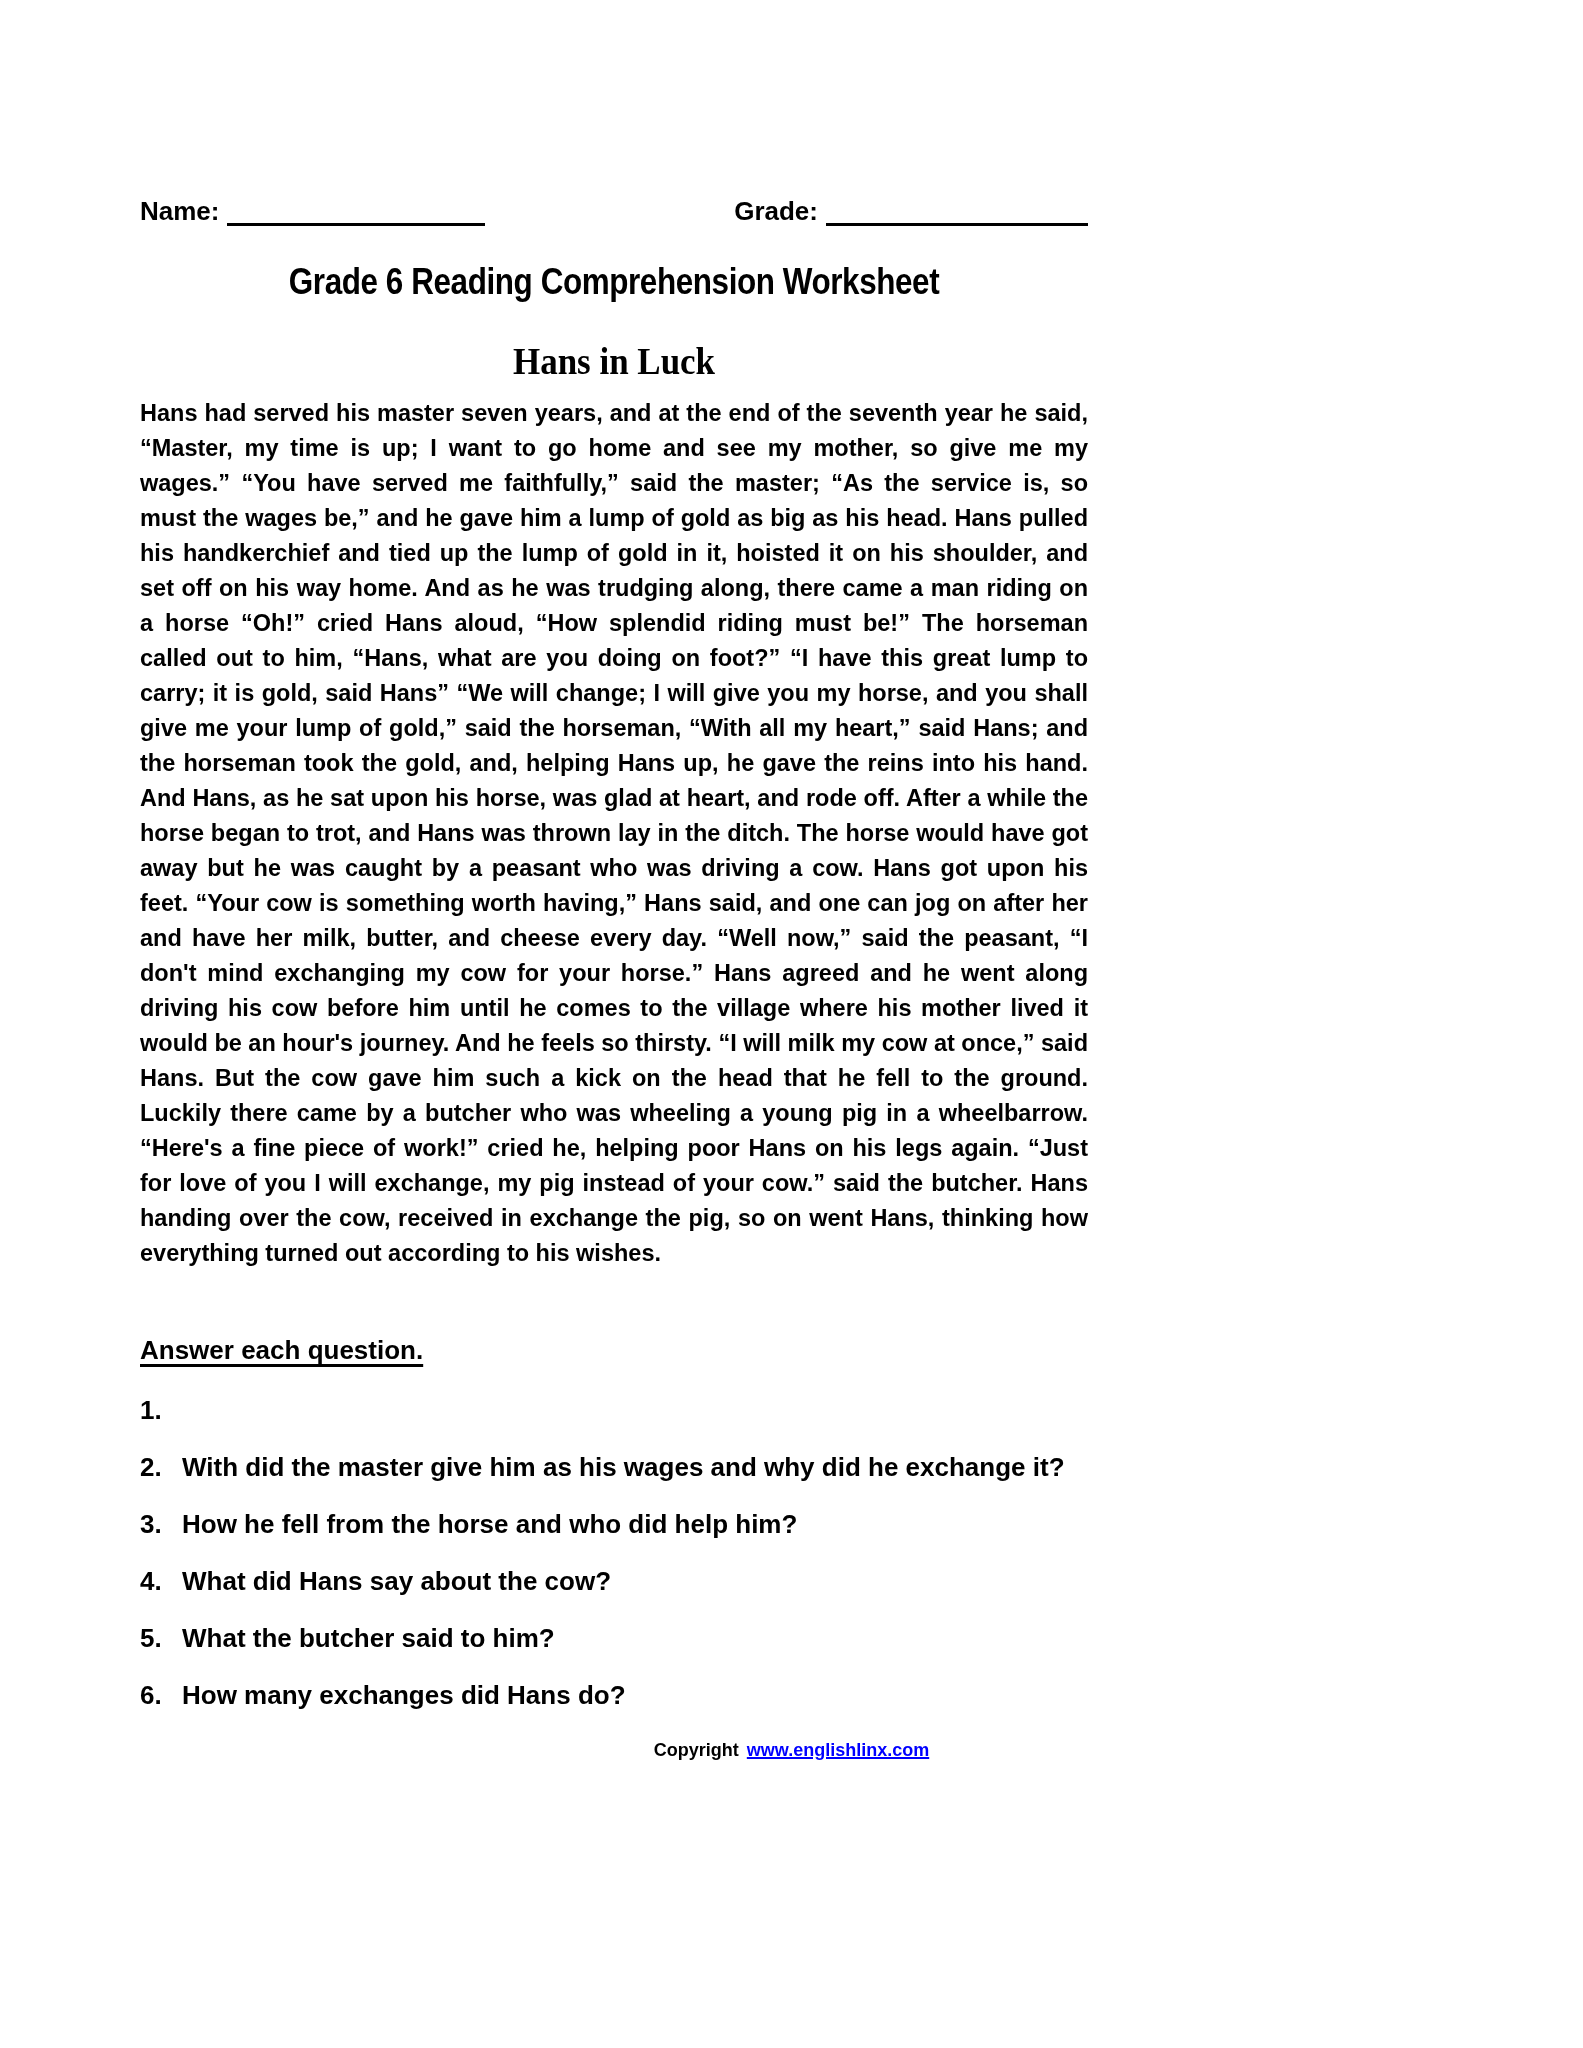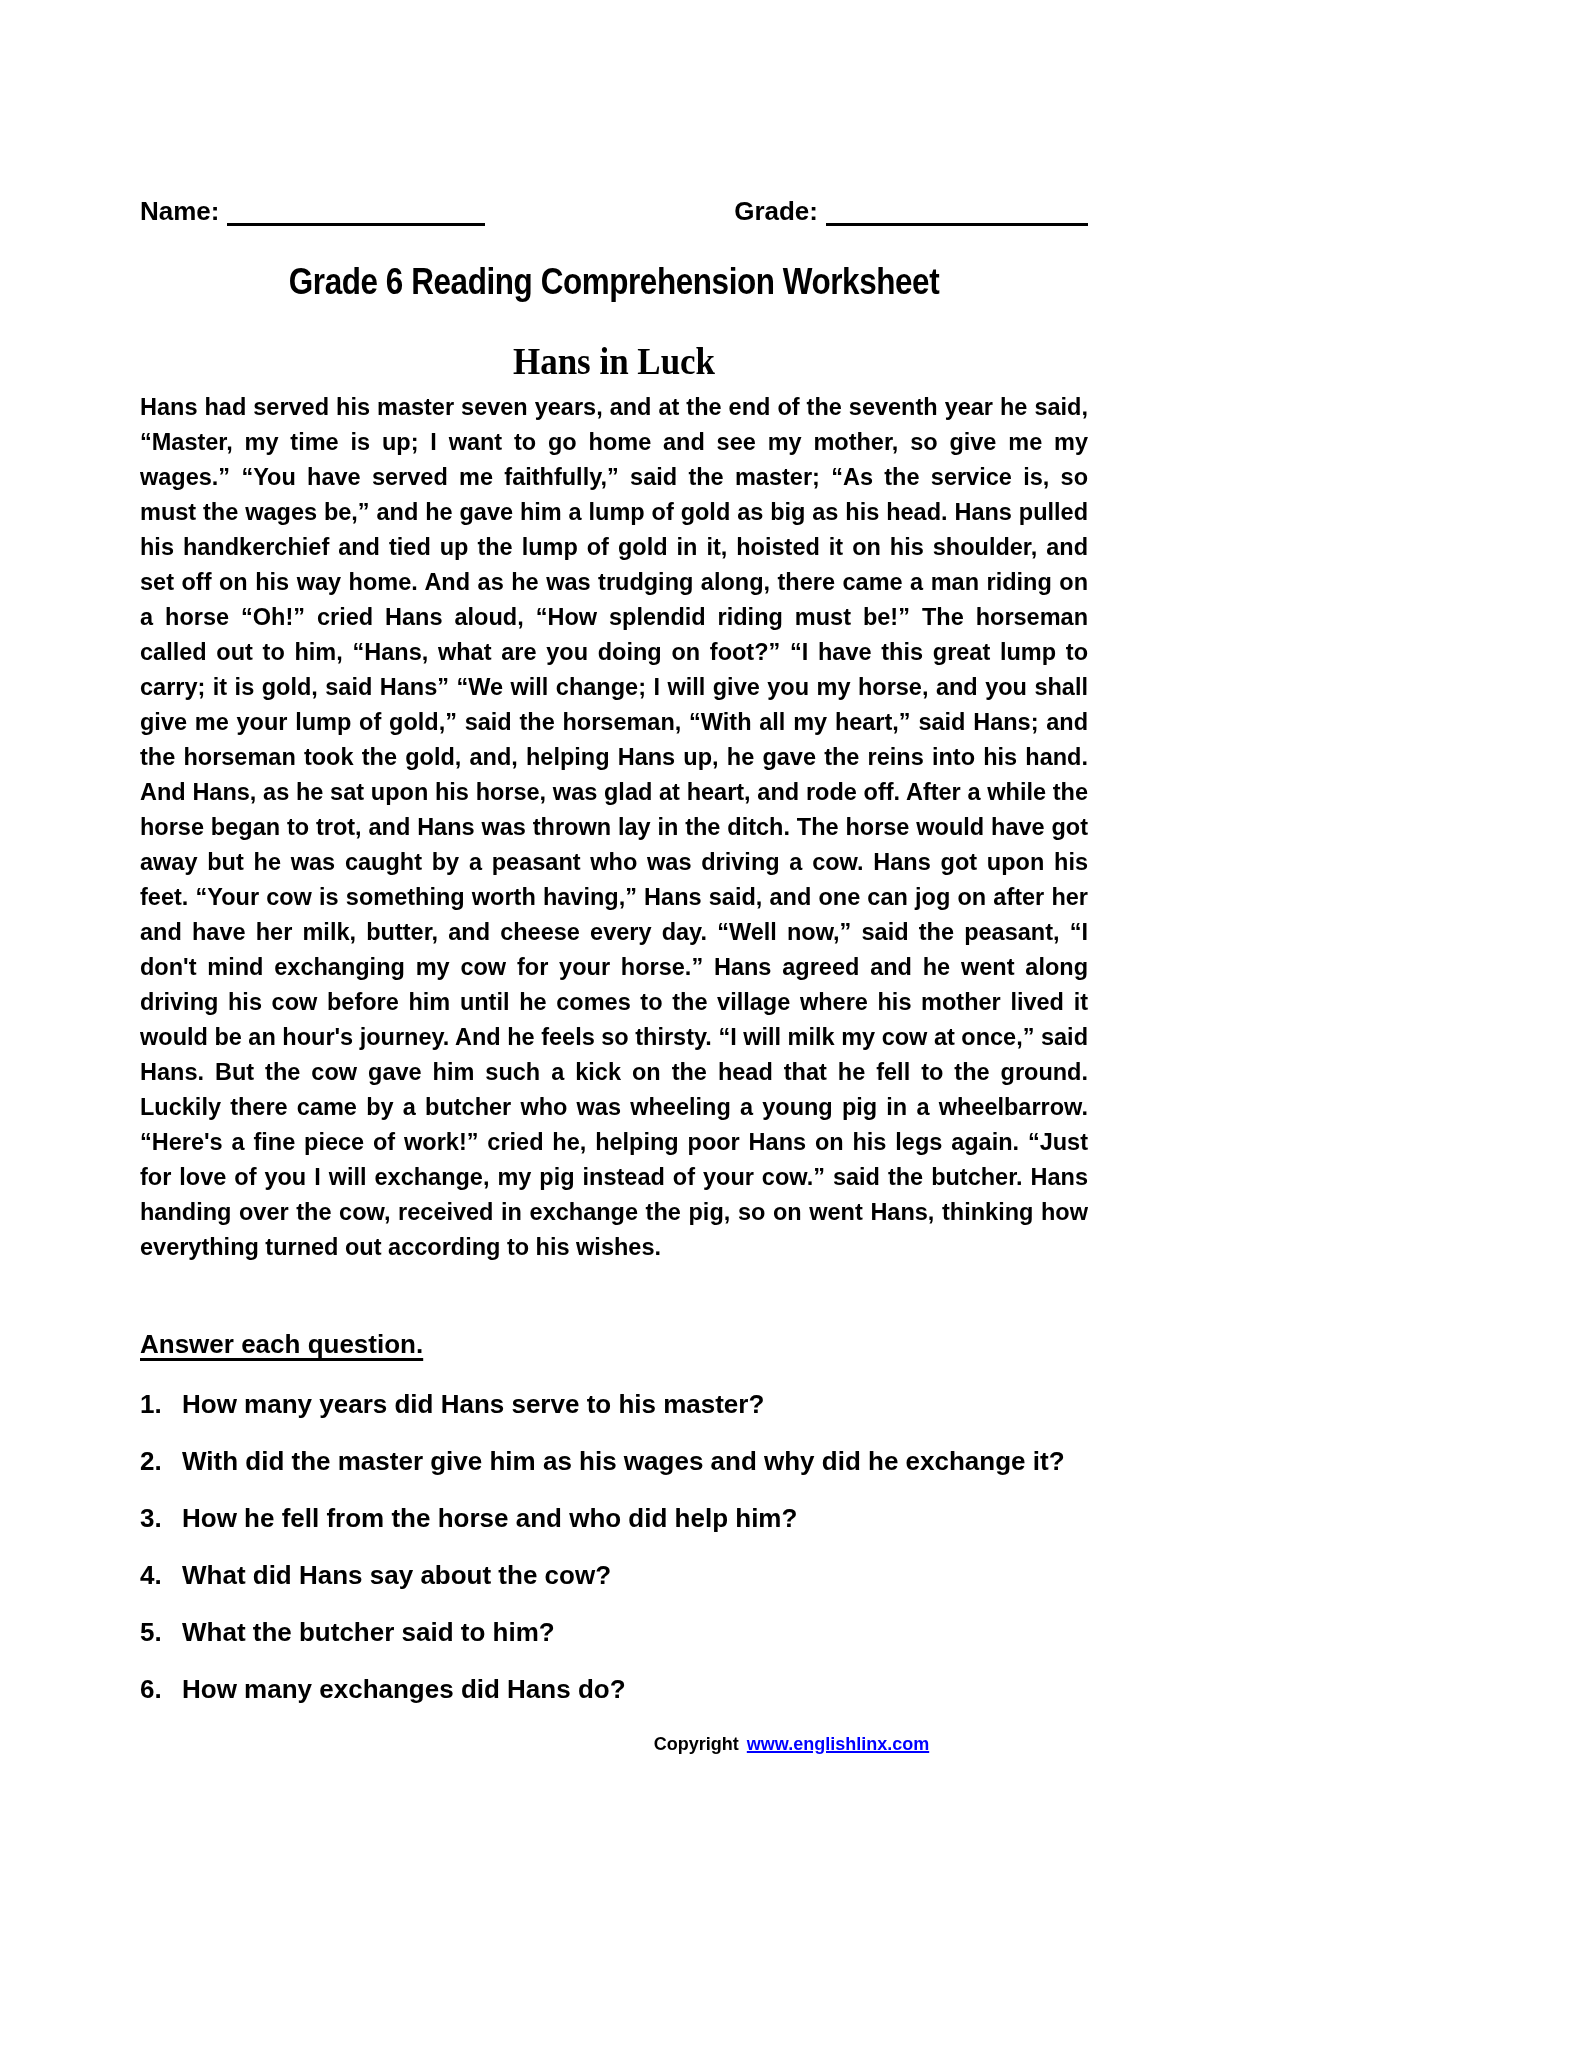--- a/index.html
+++ b/index.html
@@ -60,21 +60,21 @@
   }
   .instruction {
     font-size: 26px;
     line-height: 30px;
     margin: 36px 0 0 0;
   }
   .story {
     font-size: 23.5px;
     line-height: 35px;
     text-align: justify;
-    margin: 8px 0 0 0;
+    margin: 14px 0 0 0;
   }
   .answer-heading {
     font-size: 26px;
     line-height: 30px;
     margin: 64px 0 0 0;
   }
   .answer-heading span {
     text-decoration: underline;
     text-decoration-thickness: 2.5px;
     text-underline-offset: 5px;
@@ -128,21 +128,20 @@
     <h2 class="story-title">Hans in Luck</h2>
 
 
     <p class="story">Hans had served his master seven years, and at the end of the seventh year he said, “Master, my time is up; I want to go home and see my mother, so give me my wages.” “You have served me faithfully,” said the master; “As the service is, so must the wages be,” and he gave him a lump of gold as big as his head. Hans pulled his handkerchief and tied up the lump of gold in it, hoisted it on his shoulder, and set off on his way home. And as he was trudging along, there came a man riding on a horse “Oh!” cried Hans aloud, “How splendid riding must be!” The horseman called out to him, “Hans, what are you doing on foot?” “I have this great lump to carry; it is gold, said Hans”  “We will change; I will give you my horse, and you shall give me your lump of gold,” said the horseman, “With all my heart,” said Hans; and the horseman took the gold, and, helping Hans up, he gave the reins into his hand. And Hans, as he sat upon his horse, was glad at heart, and rode off. After a while the horse began to trot, and Hans was thrown lay in the ditch. The horse would have got away but he was caught by a peasant who was driving a cow. Hans got upon his feet.  “Your cow is something worth having,” Hans said, and one can jog on after her and have her milk, butter, and cheese every day.  “Well now,” said the peasant, “I don't mind exchanging my cow for your horse.” Hans agreed and he went along driving his cow before him until he comes to the village where his mother lived it would be an hour's journey. And he feels so thirsty. “I will milk my cow at once,” said Hans.  But the cow gave him such a kick on the head that he fell to the ground. Luckily there came by a butcher who was wheeling a young pig in a wheelbarrow. “Here's a fine piece of work!” cried he, helping poor Hans on his legs again.  “Just for love of you I will exchange, my pig instead of your cow.” said the butcher. Hans handing over the cow, received in exchange the pig, so on went Hans, thinking how everything turned out according to his wishes.</p>
 
     <p class="answer-heading"><span>Answer each question.</span></p>
 
     <ol class="questions">
       <li>
         <span class="q-num">1.</span>
-        <span class="q-text">How many years did Hans serve to his master?</span>
       </li>
       <li>
         <span class="q-num">2.</span>
         <span class="q-text">With did the master give him as his wages and why did he exchange it?</span>
       </li>
       <li>
         <span class="q-num">3.</span>
         <span class="q-text">How he fell from the horse and who did help him?</span>
       </li>
       <li>

